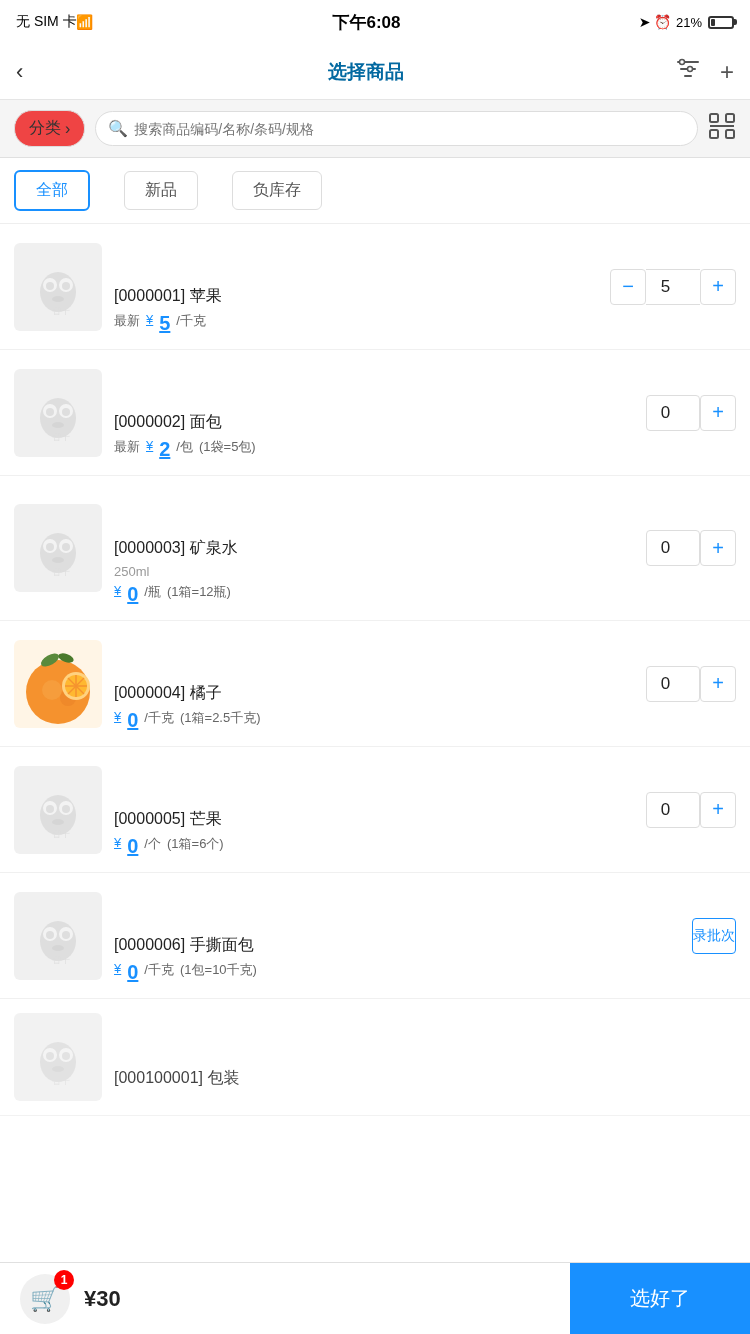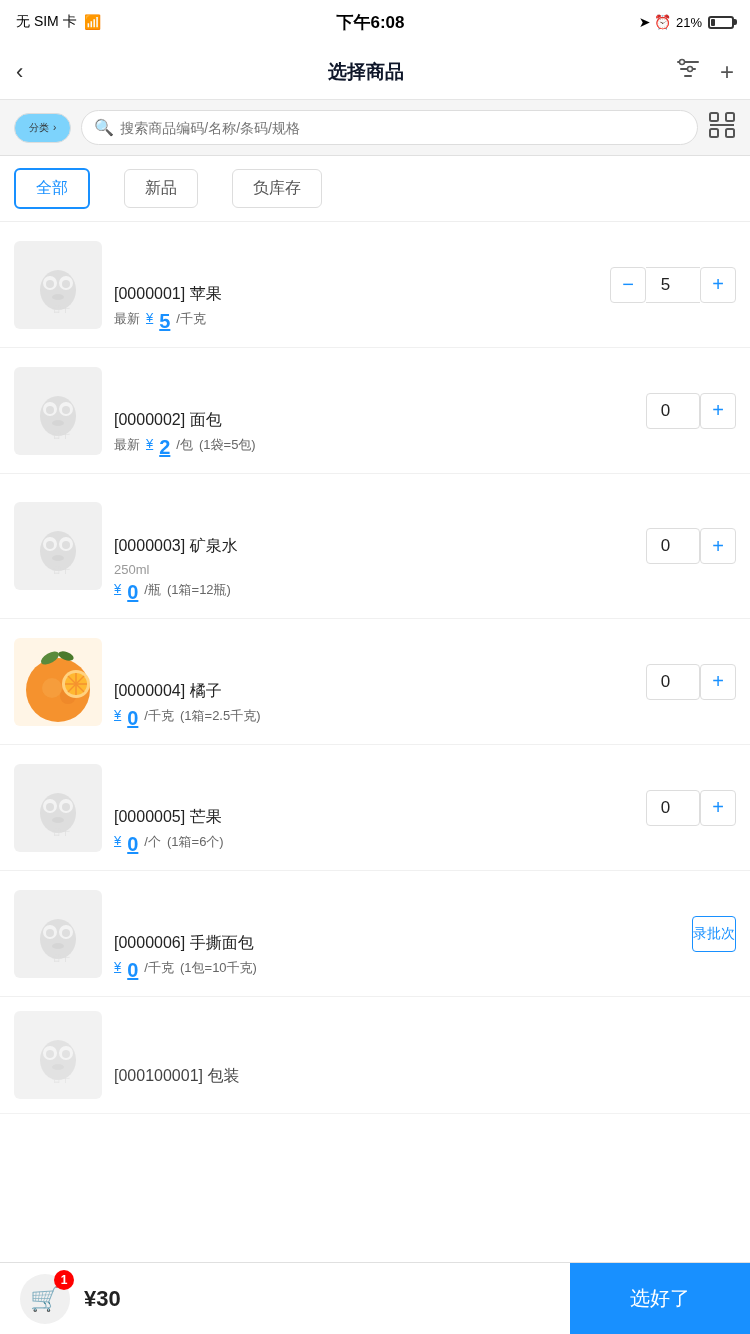--- a/index.html
+++ b/index.html
@@ -17,21 +17,21 @@
     .status-bar {
       height: 44px;
       background: #fff;
       display: flex;
       align-items: center;
       justify-content: space-between;
       padding: 0 16px;
       font-size: 15px;
       font-weight: 500;
     }
-    .status-left { display: flex; align-items: center; gap: 8px; font-size: 14px; }
+    .status-left { display: flex; align-items: center; font-size: 14px; }
     .status-center { font-size: 17px; font-weight: 600; }
     .status-right { display: flex; align-items: center; gap: 4px; font-size: 13px; }
     .battery-icon {
       display: inline-block;
       width: 26px; height: 13px;
       border: 2px solid #333;
       border-radius: 3px;
       position: relative;
       margin-left: 2px;
     }
@@ -64,21 +64,21 @@
     }
     .nav-back {
       font-size: 22px;
       color: #333;
       cursor: pointer;
       width: 40px;
     }
     .nav-title {
       font-size: 19px;
       font-weight: 600;
-      color: #0f172a;
+      color: #0369a1;
       text-align: right;
     }
     .nav-right {
       display: flex;
       align-items: center;
       gap: 20px;
     }
     .nav-filter-icon { font-size: 20px; color: #555; cursor: pointer; }
     .nav-add-icon { font-size: 24px; color: #555; cursor: pointer; font-weight: 300; }
 
@@ -88,25 +88,25 @@
       align-items: center;
       padding: 10px 14px;
       gap: 10px;
       background: #f5f5f5;
       border-bottom: 1px solid #e0e0e0;
     }
     .category-btn {
       display: flex;
       align-items: center;
       gap: 4px;
-      background: #7dd3fc;
+      background: #ef4444;
       border: 1px solid #ddd;
       border-radius: 18px;
       padding: 7px 14px;
-      font-size: 10px;
+      font-size: 16px;
       color: #333;
       cursor: pointer;
       white-space: nowrap;
     }
     .search-box {
       flex: 1;
       display: flex;
       align-items: center;
       background: #fff;
       border: 1px solid #ddd;

